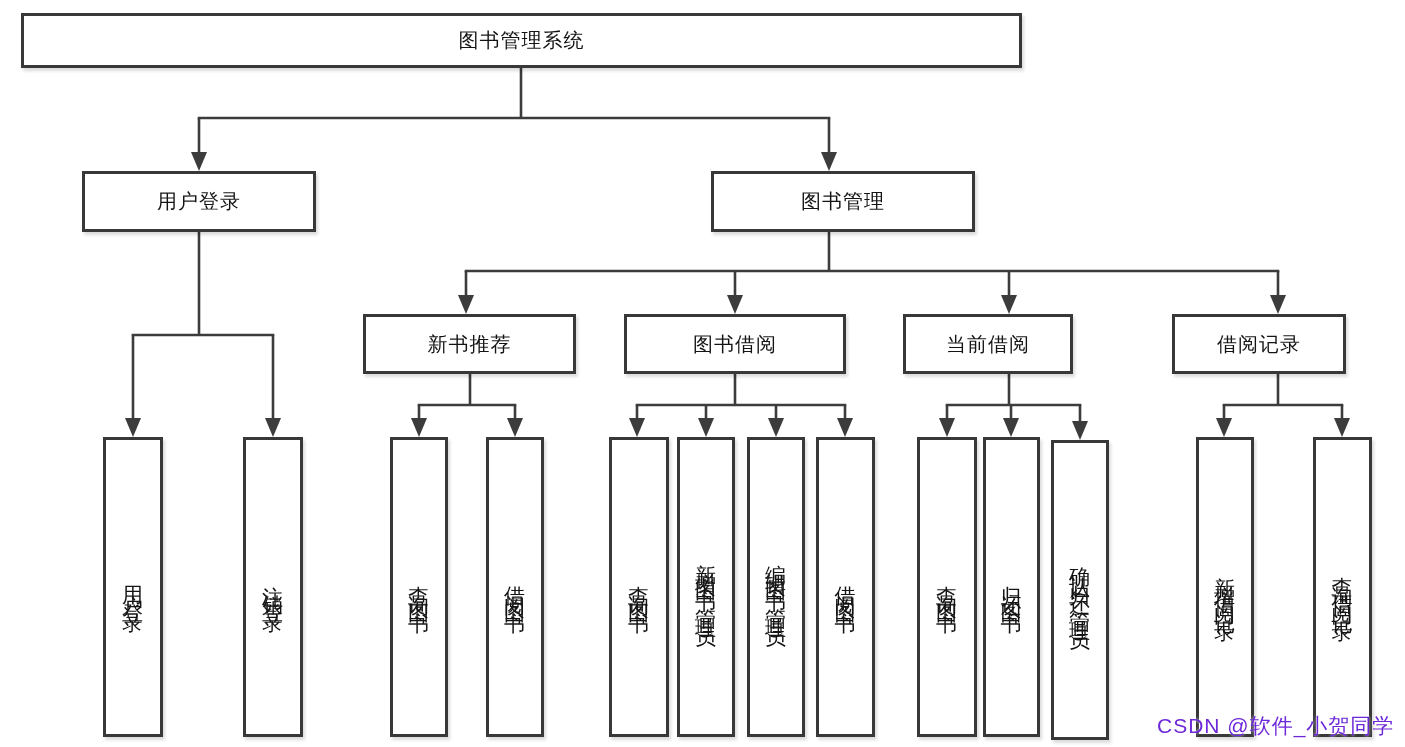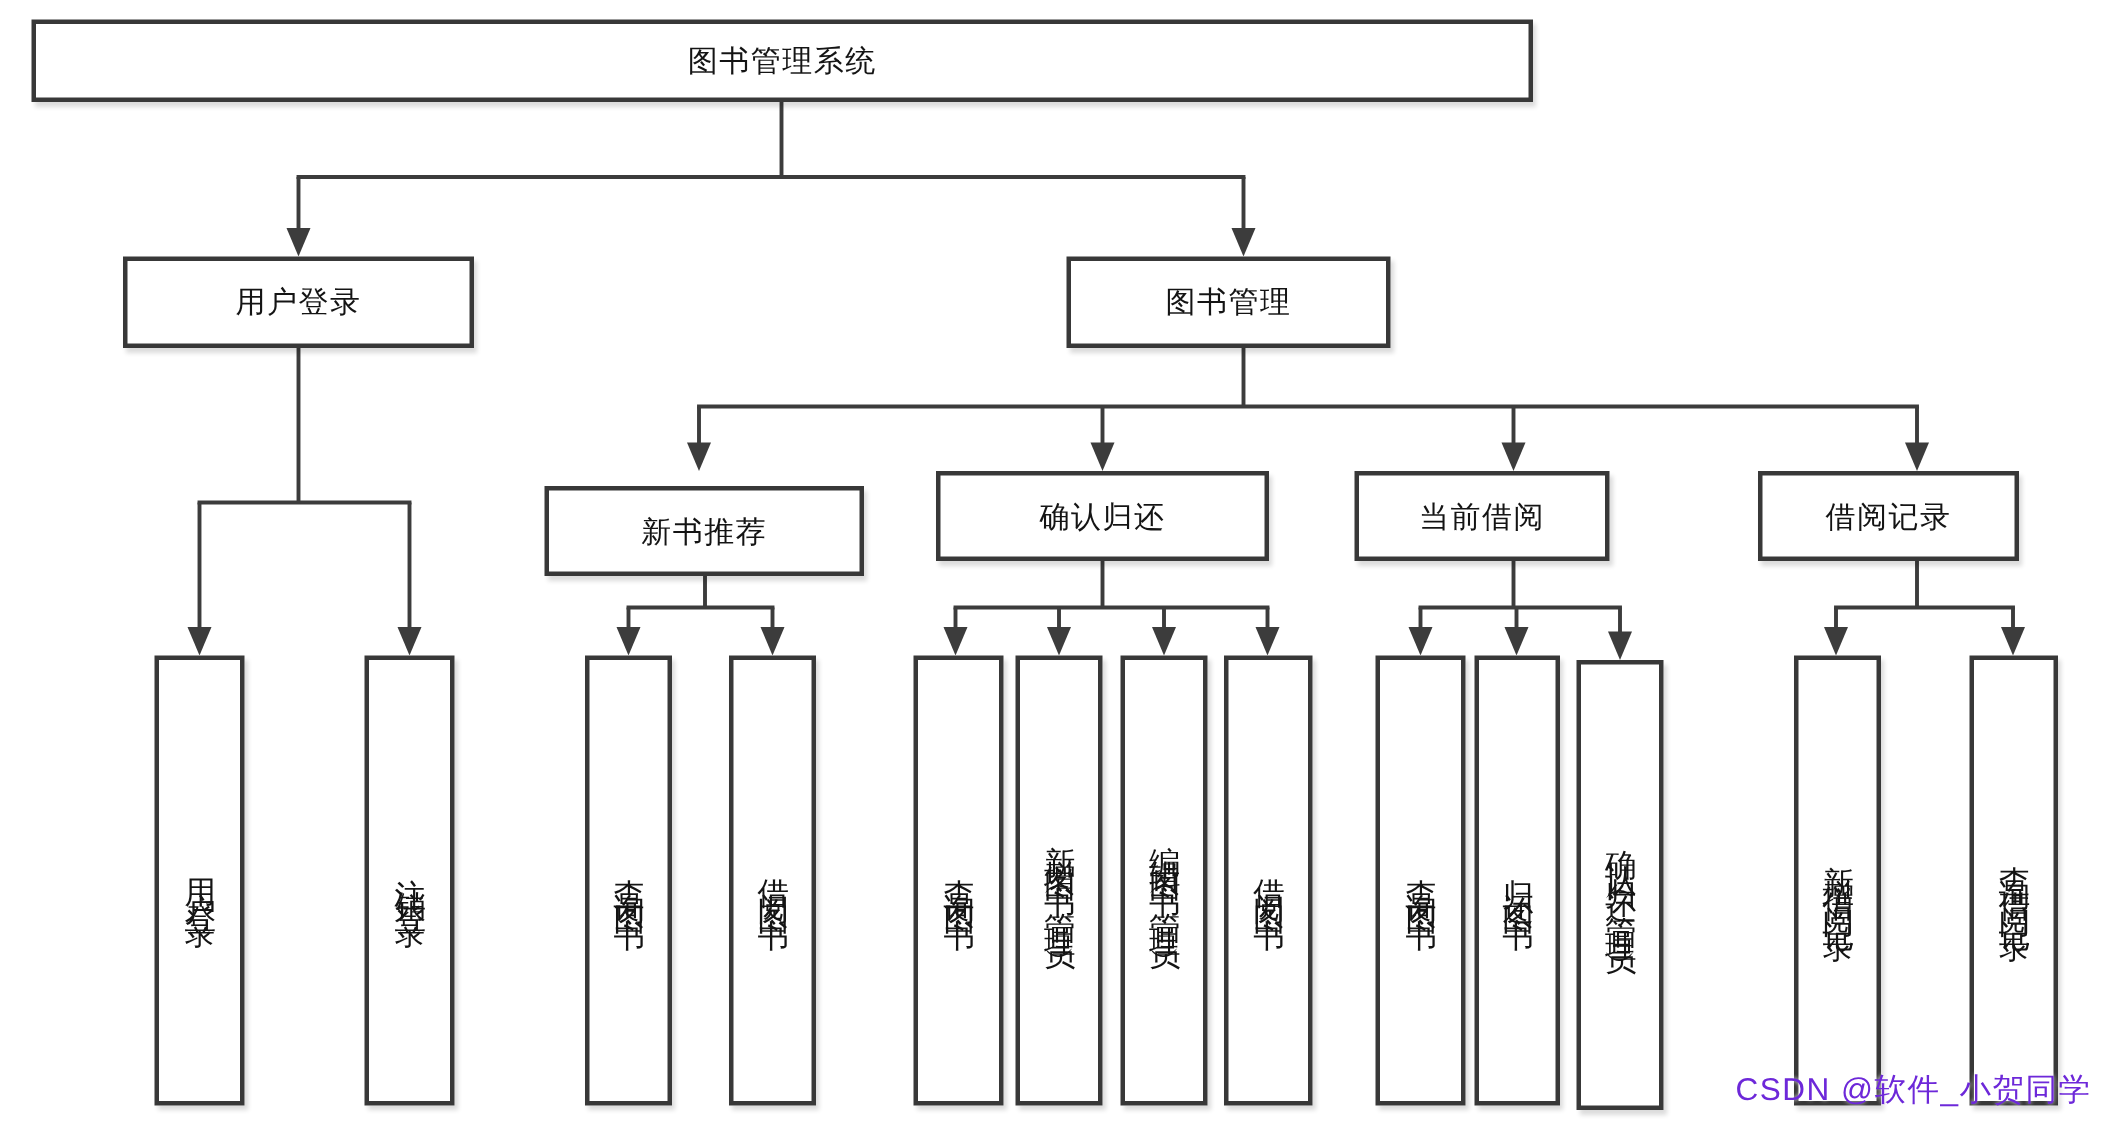--- a/index.html
+++ b/index.html
@@ -100,29 +100,29 @@
       <polygon points="1334,418 1350,418 1342,437" fill="#3c3c3c"></polygon>
     </svg>
 
   <div class="node hnode" style="left:21px;top:13px;width:1001px;height:55px;">
     <span>图书管理系统</span>
   </div>
 
   <div class="node hnode" style="left:82px;top:171px;width:234px;height:61px;">
     <span>用户登录</span>
   </div>
-  <div class="node hnode" style="left:711px;top:171px;width:216px;height:61px;">
+  <div class="node hnode" style="left:711px;top:171px;width:264px;height:61px;">
     <span>图书管理</span>
   </div>
 
-  <div class="node hnode" style="left:363px;top:324px;width:213px;height:60px;">
+  <div class="node hnode" style="left:363px;top:314px;width:213px;height:60px;">
     <span>新书推荐</span>
   </div>
   <div class="node hnode" style="left:624px;top:314px;width:222px;height:60px;">
-    <span>确认归还</span>
+    <span>图书借阅</span>
   </div>
   <div class="node hnode" style="left:903px;top:314px;width:170px;height:60px;">
     <span>当前借阅</span>
   </div>
   <div class="node hnode" style="left:1172px;top:314px;width:174px;height:60px;">
     <span>借阅记录</span>
   </div>
 
   <div class="node vnode" style="left:103px;top:437px;width:60px;height:300px;">
     <span>用户登录</span>

